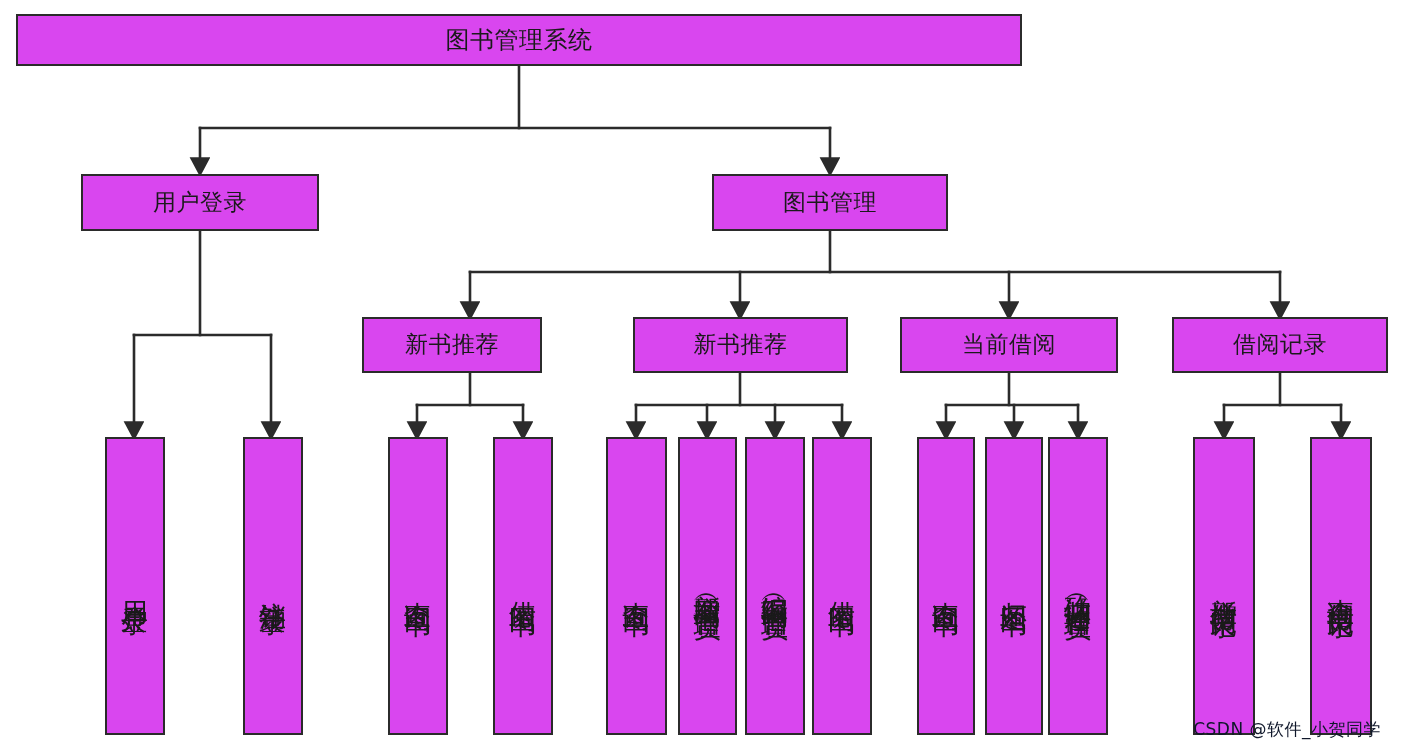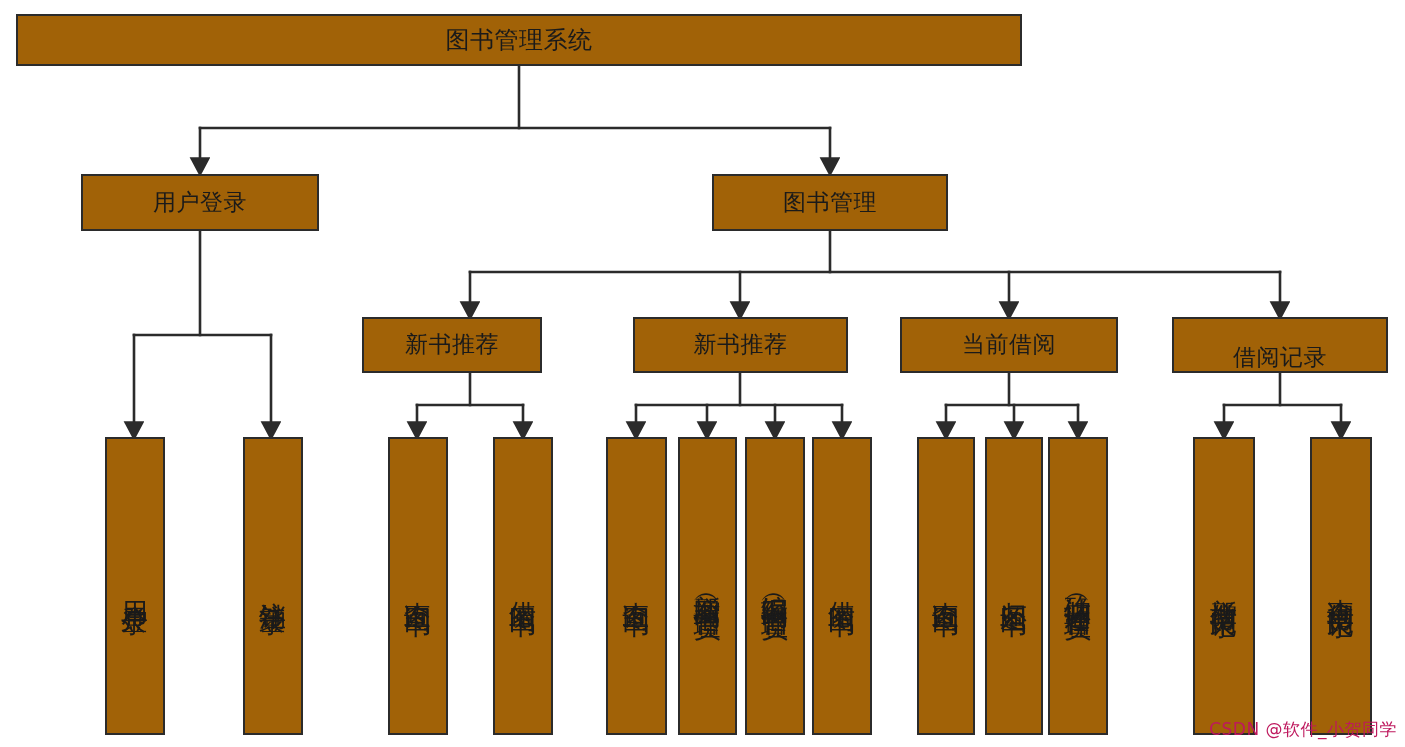--- a/index.html
+++ b/index.html
@@ -22,21 +22,21 @@
     position: absolute;
     left: 0;
     top: 0;
     width: 1405px;
     height: 747px;
   }
   .node {
     position: absolute;
     box-sizing: border-box;
     border: 2.5px solid #2b2b2b;
-    background: #a16207;
+    background: #d946ef;
     color: #1a1a1a;
     display: flex;
     align-items: center;
     justify-content: center;
     z-index: 3;
   }
   .node-label {
     display: block;
     text-align: center;
     color: #1a1a1a;
@@ -60,24 +60,24 @@
   .node.vert .node-label {
     writing-mode: vertical-rl;
     text-orientation: upright;
     font-size: 27px;
     letter-spacing: 3px;
     line-height: 1;
     max-height: 100%;
   }
   #watermark {
     position: absolute;
-    right: 8px;
+    right: 24px;
     bottom: 6px;
     font-size: 17px;
-    color: #be185d;
+    color: #0f172a;
     white-space: nowrap;
     z-index: 5;
     letter-spacing: 0.5px;
   }
 </style>
 </head>
 <body>
 
 <div id="diagram-root">
 
@@ -144,21 +144,21 @@
 
   <div class="node horiz" style="left:362px; top:317px; width:180px; height:56px;">
     <span class="node-label">新书推荐</span>
   </div>
   <div class="node horiz" style="left:633px; top:317px; width:215px; height:56px;">
     <span class="node-label">新书推荐</span>
   </div>
   <div class="node horiz" style="left:900px; top:317px; width:218px; height:56px;">
     <span class="node-label">当前借阅</span>
   </div>
-  <div class="node horiz" style="left:1172px; top:317px; width:216px; height:56px;align-items:flex-end;">
+  <div class="node horiz" style="left:1172px; top:317px; width:216px; height:56px;">
     <span class="node-label">借阅记录</span>
   </div>
 
   <div class="node vert" style="left:105px; top:437px; width:60px; height:298px;">
     <span class="node-label">用户登录</span>
   </div>
   <div class="node vert" style="left:243px; top:437px; width:60px; height:298px;">
     <span class="node-label">注销登录</span>
   </div>
 

